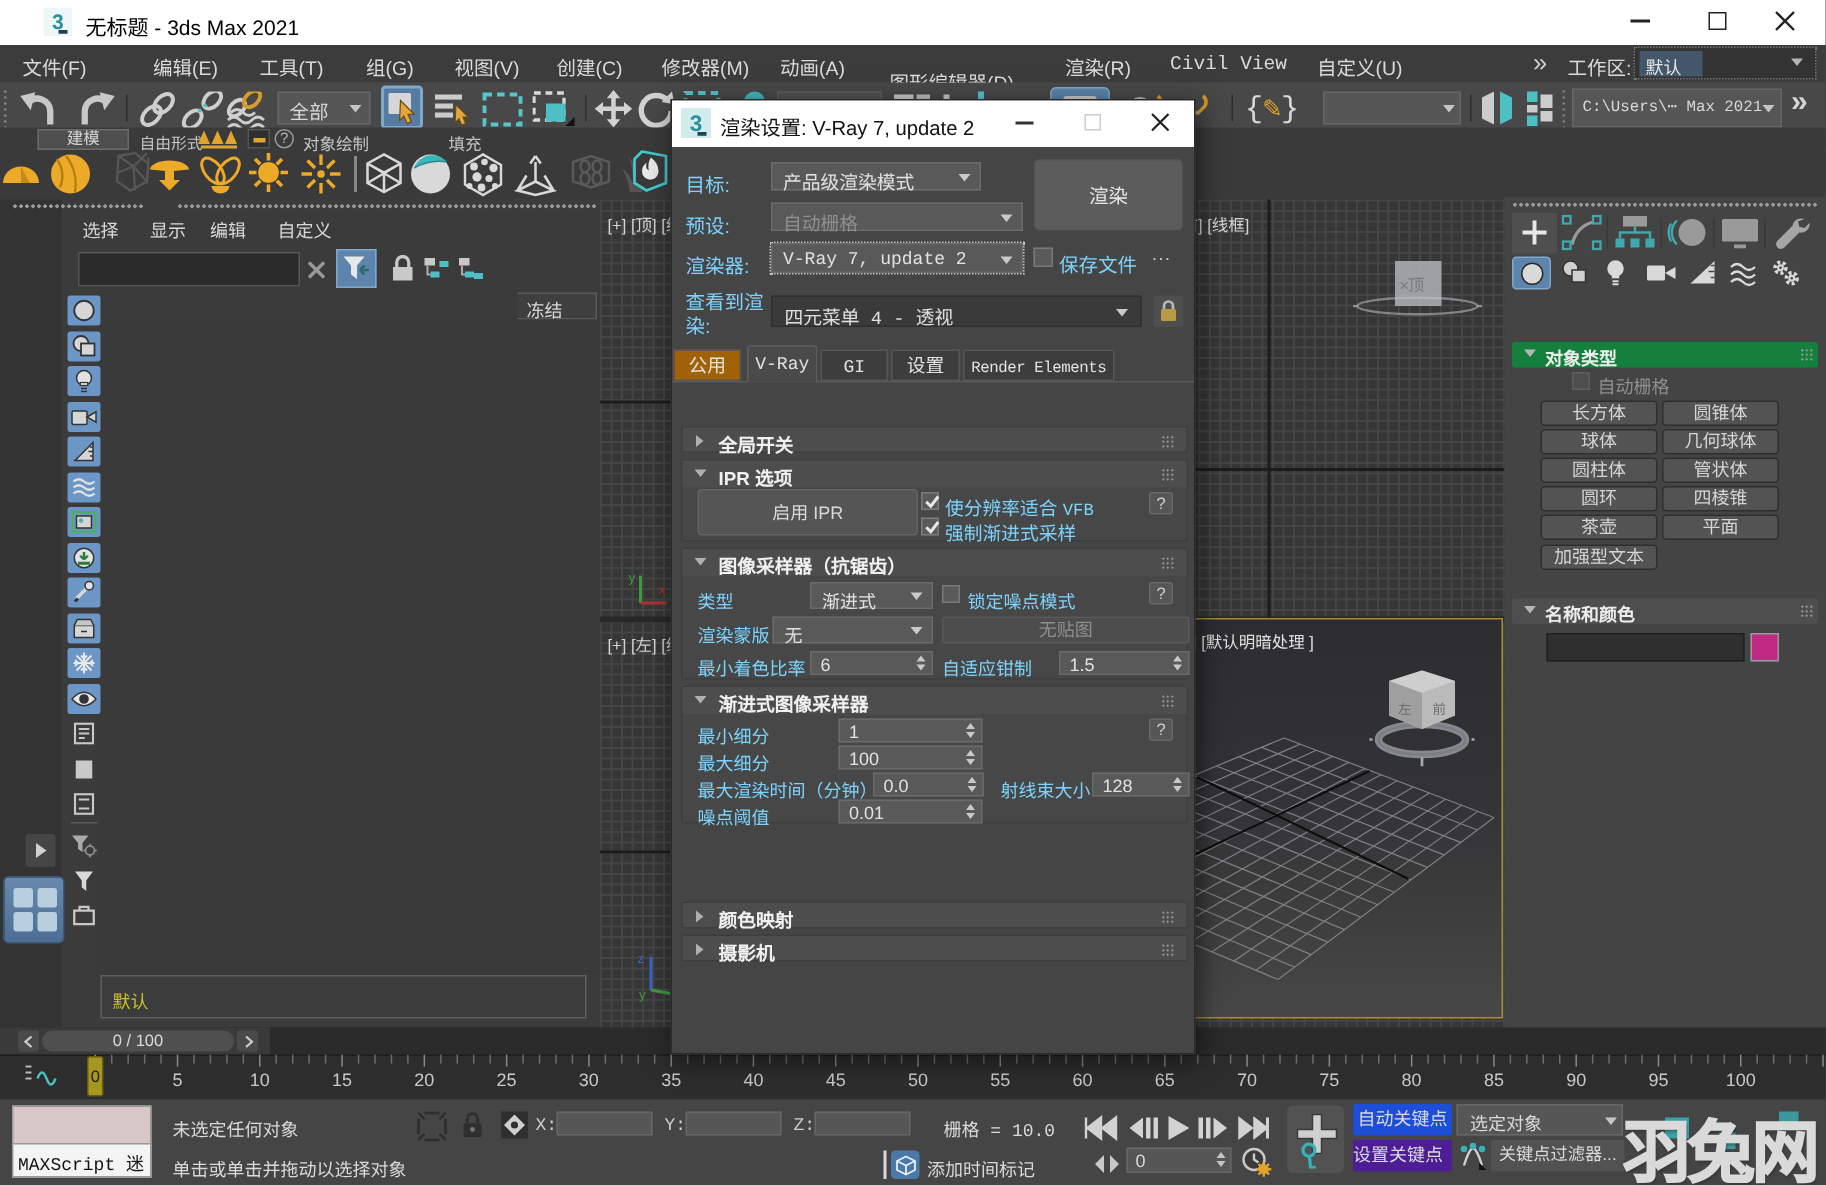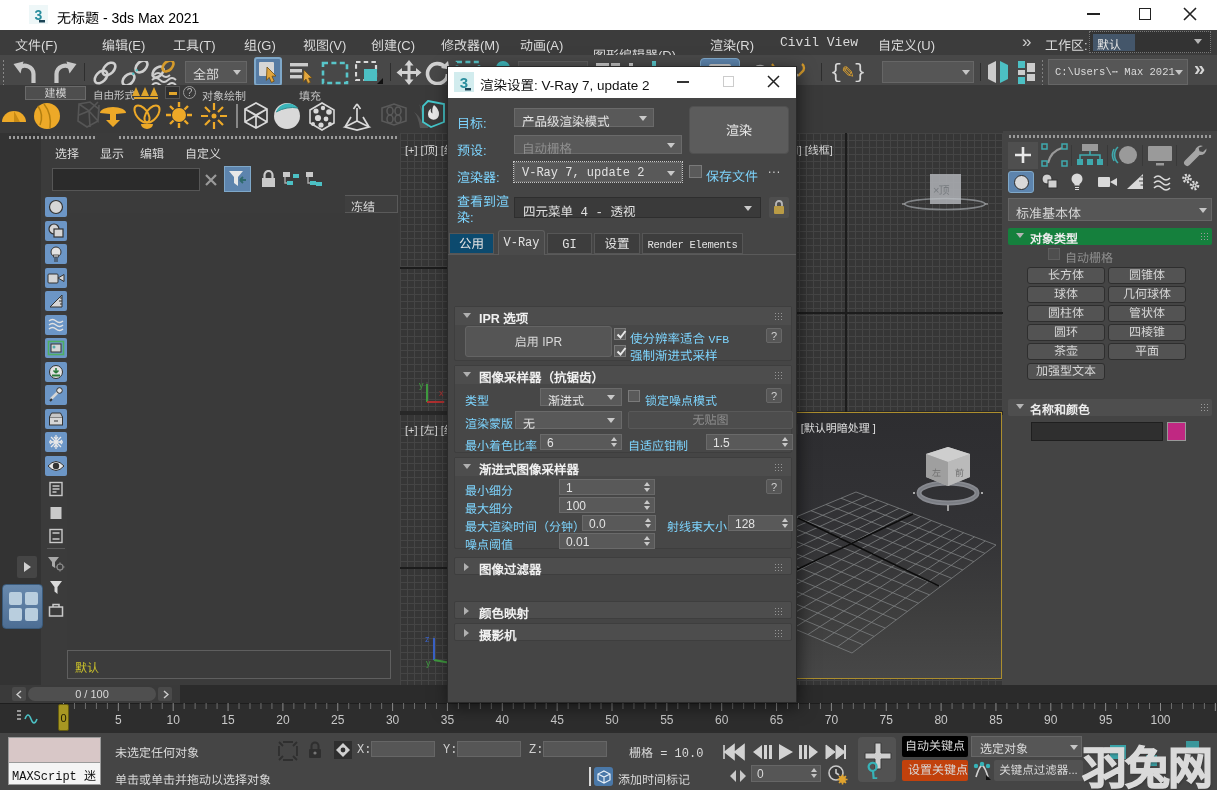--- a/index.html
+++ b/index.html
@@ -539,24 +539,20 @@
     <g transform="translate(112,0)">
           <path d="M2 6 q4 -4 8 0 t8 0 M2 11 q4 -4 8 0 t8 0 M2 16 q4 -4 8 0 t8 0" stroke="#d9d9d9" stroke-width="1.6" fill="none"></path>
         </g>
     <g transform="translate(140,0)" fill="none" stroke="#d9d9d9">
           <circle cx="7" cy="6.5" r="3.6" stroke-width="2.4" stroke-dasharray="2 1.6"></circle>
           <circle cx="7" cy="6.5" r="1.6" stroke-width="1.4"></circle>
           <circle cx="14.5" cy="13.5" r="3.6" stroke-width="2.4" stroke-dasharray="2 1.6"></circle>
           <circle cx="14.5" cy="13.5" r="1.6" stroke-width="1.4"></circle>
         </g>
   </svg>
-  <div class="a" style="left:5px;top:67px;width:204px;height:23px;background:#565656;border:1px solid #666">
-    <div class="a" style="left:7px;top:4px;font-size:13px">标准基本体</div>
-    <div class="a" style="left:190px;top:9px;width:0;height:0;border-left:4.5px solid transparent;border-right:4.5px solid transparent;border-top:5.5px solid #c5c5c5"></div>
-  </div>
   <div class="a" style="left:5px;top:97px;width:204px;height:17px;background:#15803d;border-radius:2px">
     <div class="a" style="left:8px;top:5px;width:0;height:0;border-left:4px solid transparent;border-right:4px solid transparent;border-top:5px solid #b5b5b5"></div>
     <div class="a" style="left:22px;top:1px;font-weight:bold;color:#ececec">对象类型</div>
     <div class="a" style="left:192px;top:4px;width:9px;height:9px;background-image:radial-gradient(circle,#9a9a9a 32%,transparent 36%);background-size:3px 3px"></div>
   </div>
   <div class="a" style="left:45px;top:117px;width:12px;height:12px;background:#4e4e4e;border:1px solid #5e5e5e"></div>
   <div class="a" style="left:62px;top:117px;color:#8f8f8f">自动栅格</div>
   <style>.ob{width:78px;height:17px;background:#535353;border:1px solid #2e2e2e;border-radius:3px;color:#d5d5d5;text-align:center;line-height:15px;font-size:12px}</style>
   <div class="a ob" style="left:24px;top:136px">长方体</div>
       <div class="a ob" style="left:105px;top:136px">圆锥体</div>
@@ -808,26 +804,26 @@
       </svg>
   <div class="a" style="left:858px;top:4px;width:38px;height:45px;background:#525252;border-radius:4px">
     <svg class="a" style="left:5px;top:4px" width="30" height="38" viewBox="0 0 30 38">
           <path d="M12 2 h6 v10 h10 v6 h-10 v10 h-6 v-10 H2 v-6 h10 z" fill="#cfcfcf" stroke="#3a3a3a"></path>
           <g transform="translate(2,22) rotate(40 8 8)">
             <circle cx="5" cy="5" r="4" fill="none" stroke="#37b3b8" stroke-width="2.2"></circle>
             <path d="M8 8 l9 9 M13 13 l3 -2 M15 15 l3 -2" stroke="#37b3b8" stroke-width="2.2" fill="none"></path>
           </g>
         </svg>
   </div>
-  <div class="a" style="left:902px;top:3px;width:66px;height:21px;background:#000000;border-radius:2px;text-align:center;line-height:21px">自动关键点</div>
+  <div class="a" style="left:902px;top:3px;width:66px;height:21px;background:#1d4ed8;border-radius:2px;text-align:center;line-height:21px">自动关键点</div>
   <div class="a" style="left:971px;top:3px;width:111px;height:21px;background:#565656;border:1px solid #666">
         <div class="a" style="left:8px;top:2px">选定对象</div>
         <div class="a" style="left:98px;top:8px;width:0;height:0;border-left:4px solid transparent;border-right:4px solid transparent;border-top:5px solid #c5c5c5"></div>
       </div>
-  <div class="a" style="left:902px;top:27px;width:66px;height:21px;background:#c2410c;border-radius:2px;text-align:right;line-height:21px">设置关键点</div>
+  <div class="a" style="left:902px;top:27px;width:66px;height:21px;background:#4c1d95;border-radius:2px;text-align:left;line-height:21px">设置关键点</div>
   <svg class="a" style="left:972px;top:28px" width="20" height="20" viewBox="0 0 20 20">
         <path d="M4 16 Q7 6 10 4 Q13 6 16 16" stroke="#d0d0d0" stroke-width="1.6" fill="none"></path>
         <circle cx="4" cy="5" r="2.2" fill="#37b3b8"></circle>
         <circle cx="10" cy="3" r="2.2" fill="#37b3b8"></circle>
         <circle cx="16" cy="5" r="2.2" fill="#37b3b8"></circle>
         <path d="M14 14 l5 5 h-5 z" fill="#111"></path>
       </svg>
   <div class="a" style="left:994px;top:27px;width:89px;height:21px;background:#525252;border-radius:2px;text-align:center;line-height:21px;font-size:11.5px">关键点过滤器...</div>
   <div class="a" style="left:1110px;top:12px;width:16px;height:14px;background:#37b3b8;opacity:.85"></div>
       <div class="a" style="left:1146px;top:22px;width:11px;height:11px;background:#37b3b8;opacity:.8"></div>
@@ -892,26 +888,31 @@
         <div class="a" style="right:8px;top:8px;width:0;height:0;border-left:4.5px solid transparent;border-right:4.5px solid transparent;border-top:5.5px solid #c9c9c9"></div>
       </div>
   <div class="a" style="left:321px;top:130px;width:20px;height:21px;background:#4e4e4e;border-radius:2px">
         <svg class="a" style="left:4px;top:3px" width="12" height="15" viewBox="0 0 12 15">
           <rect x="1" y="6" width="10" height="8" rx="1" fill="#b99b45"></rect>
           <path d="M3 6 v-2 a3 3 0 0 1 6 0 v2" stroke="#b9b9b9" stroke-width="1.8" fill="none"></path>
         </svg>
       </div>
 
   <div class="a" style="left:0;top:187px;width:348px;height:1px;background:#5a5a5a"></div>
-  <div class="a" style="left:1px;top:166px;width:45px;height:21px;background:#0c4a6e;border:1px solid #565656;text-align:center;line-height:20px;font-size:12.5px">公用</div>
+  <div class="a" style="left:1px;top:166px;width:45px;height:21px;background:#a16207;border:1px solid #565656;text-align:center;line-height:20px;font-size:12.5px">公用</div>
   <div class="a" style="left:50px;top:163px;width:47px;height:25px;background:#4a4a4a;border:1px solid #5e5e5e;border-bottom:none;border-radius:3px 3px 0 0;text-align:center;line-height:23px;font-size:12.5px;z-index:2"><span class="mono" style="font-size:12px">V-Ray</span></div>
   <div class="a" style="left:99px;top:166px;width:45px;height:21px;background:#3d3d3d;border:1px solid #565656;text-align:center;line-height:20px"><span class="mono" style="font-size:12px">GI</span></div>
   <div class="a" style="left:146px;top:166px;width:46px;height:21px;background:#3d3d3d;border:1px solid #565656;text-align:center;line-height:20px;font-size:12.5px">设置</div>
   <div class="a" style="left:194px;top:166px;width:101px;height:21px;background:#3d3d3d;border:1px solid #565656;text-align:center;line-height:20px;white-space:nowrap"><span class="mono" style="font-size:10.5px;letter-spacing:-.3px">Render Elements</span></div>
 
+  <div class="roll" style="top:217px">
+        <div class="tri2"></div>
+        <div class="t">全局开关</div>
+        <div class="grip"></div>
+      </div>
   <div class="roll" style="top:239px;height:55px;background:#474747">
         <div class="a" style="left:0;top:0;width:336px;height:18px;background:#4d4d4d"></div>
         <div class="tri"></div>
         <div class="t">IPR 选项</div>
         <div class="grip"></div>
     <div class="a" style="left:10px;top:19px;width:147px;height:31px;background:#555;border:1px solid #646464;border-radius:3px;text-align:center;line-height:31px;font-size:12px;color:#dadada">启用 IPR</div>
     <div class="cb" style="left:159px;top:21px;width:12px;height:12px">
           <svg class="a" style="left:1px;top:0px" width="11" height="11" viewBox="0 0 11 11">
             <path d="M1.5 5.5 l3 3 5 -6.5" stroke="#e8e8e8" stroke-width="2" fill="none"></path>
           </svg>
@@ -987,25 +988,20 @@
           <div class="up"></div>
           <div class="dn"></div>
         </div>
     <div class="lab" style="left:10px;top:77px">噪点阈值</div>
     <div class="spin" style="left:104px;top:75px;width:96px;height:16px">
           <div class="v">0.01</div>
           <div class="up"></div>
           <div class="dn"></div>
         </div>
   </div>
-  <div class="roll" style="top:490px">
-        <div class="tri2"></div>
-        <div class="t">图像过滤器</div>
-        <div class="grip"></div>
-      </div>
   <div class="roll" style="top:534px">
         <div class="tri2"></div>
         <div class="t">颜色映射</div>
         <div class="grip"></div>
       </div>
   <div class="roll" style="top:556px">
         <div class="tri2"></div>
         <div class="t">摄影机</div>
         <div class="grip"></div>
       </div>

